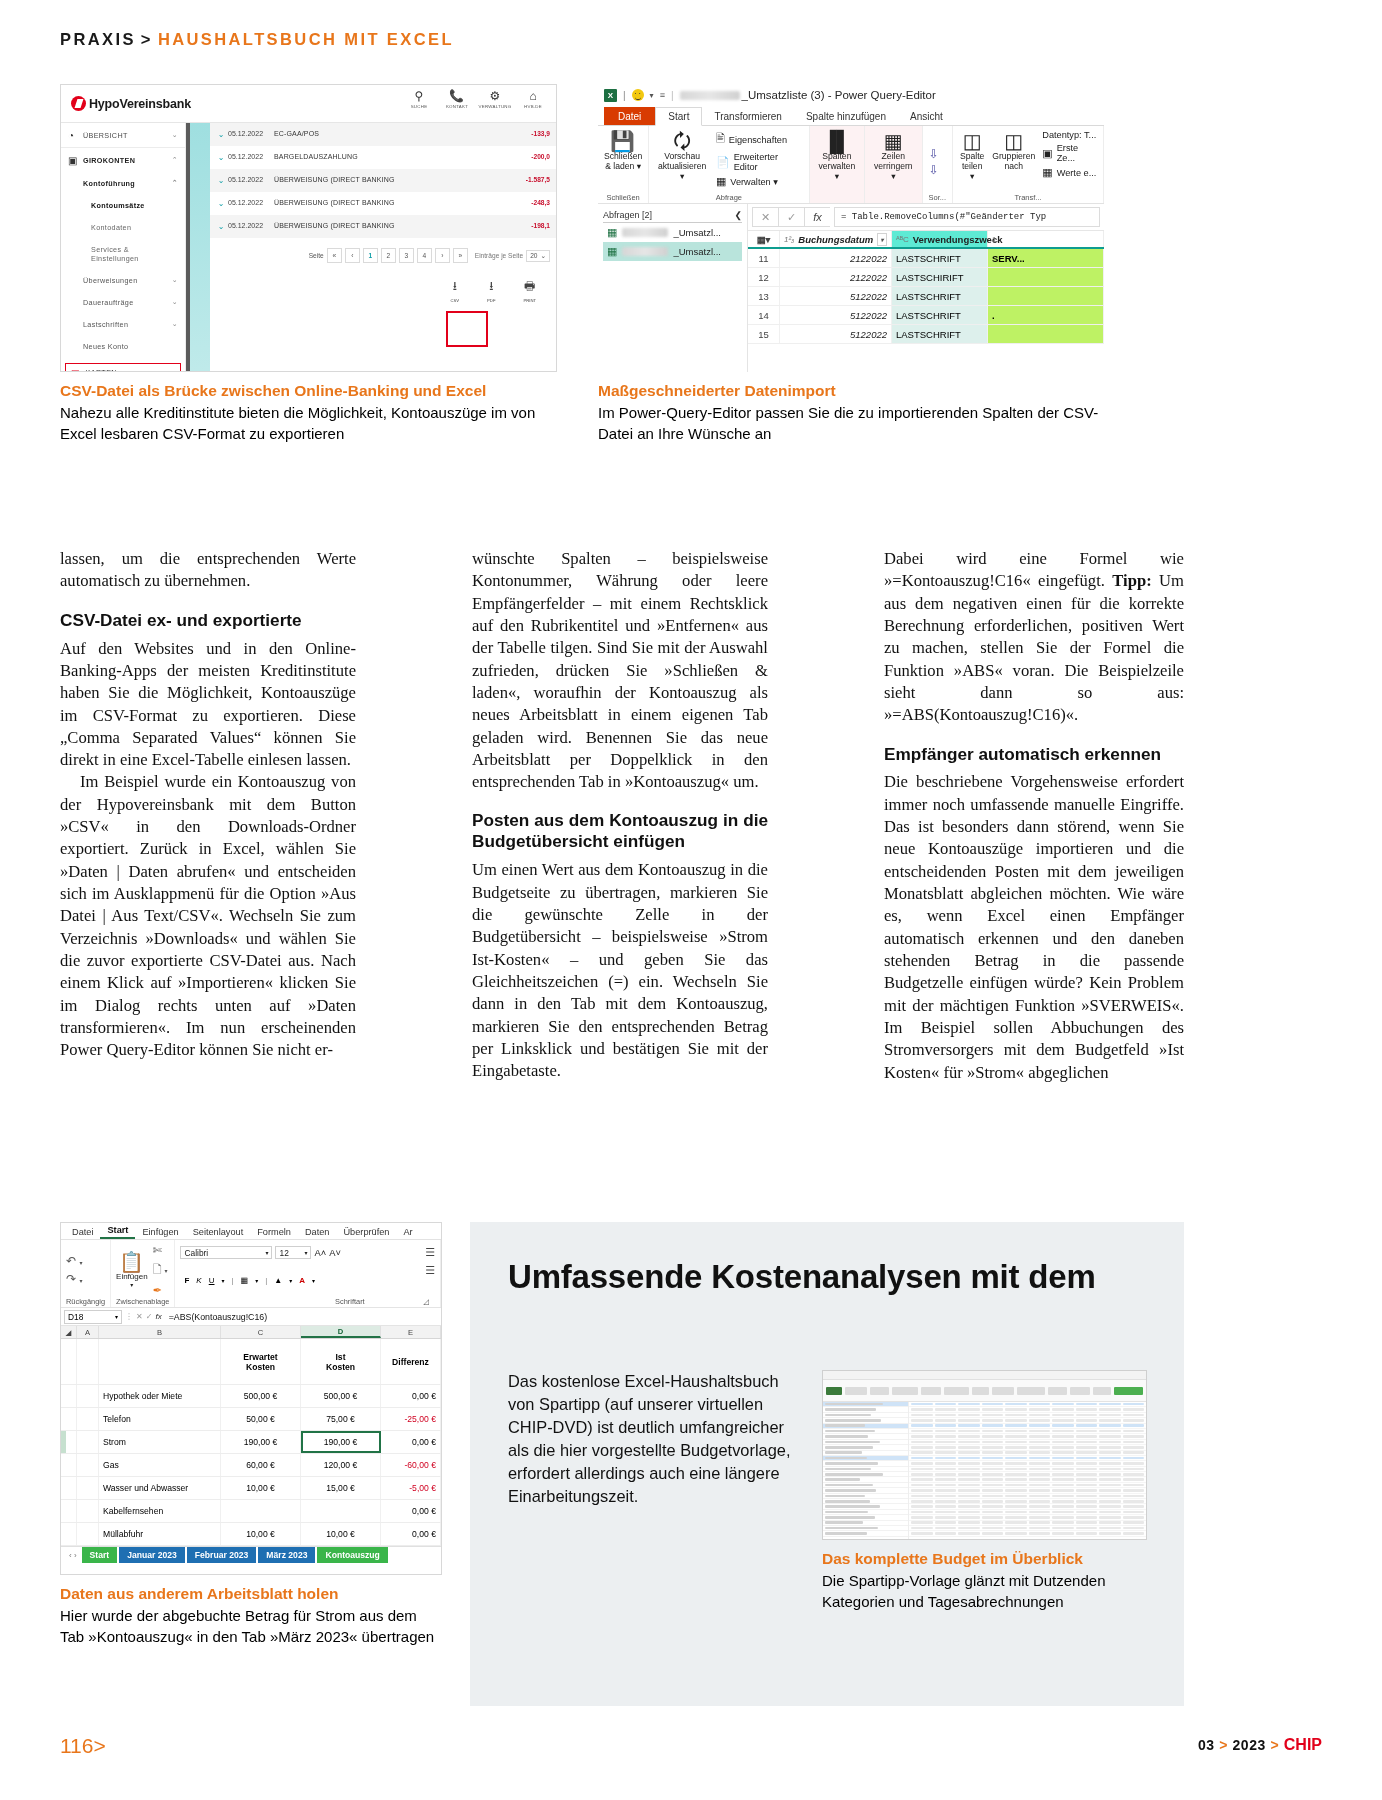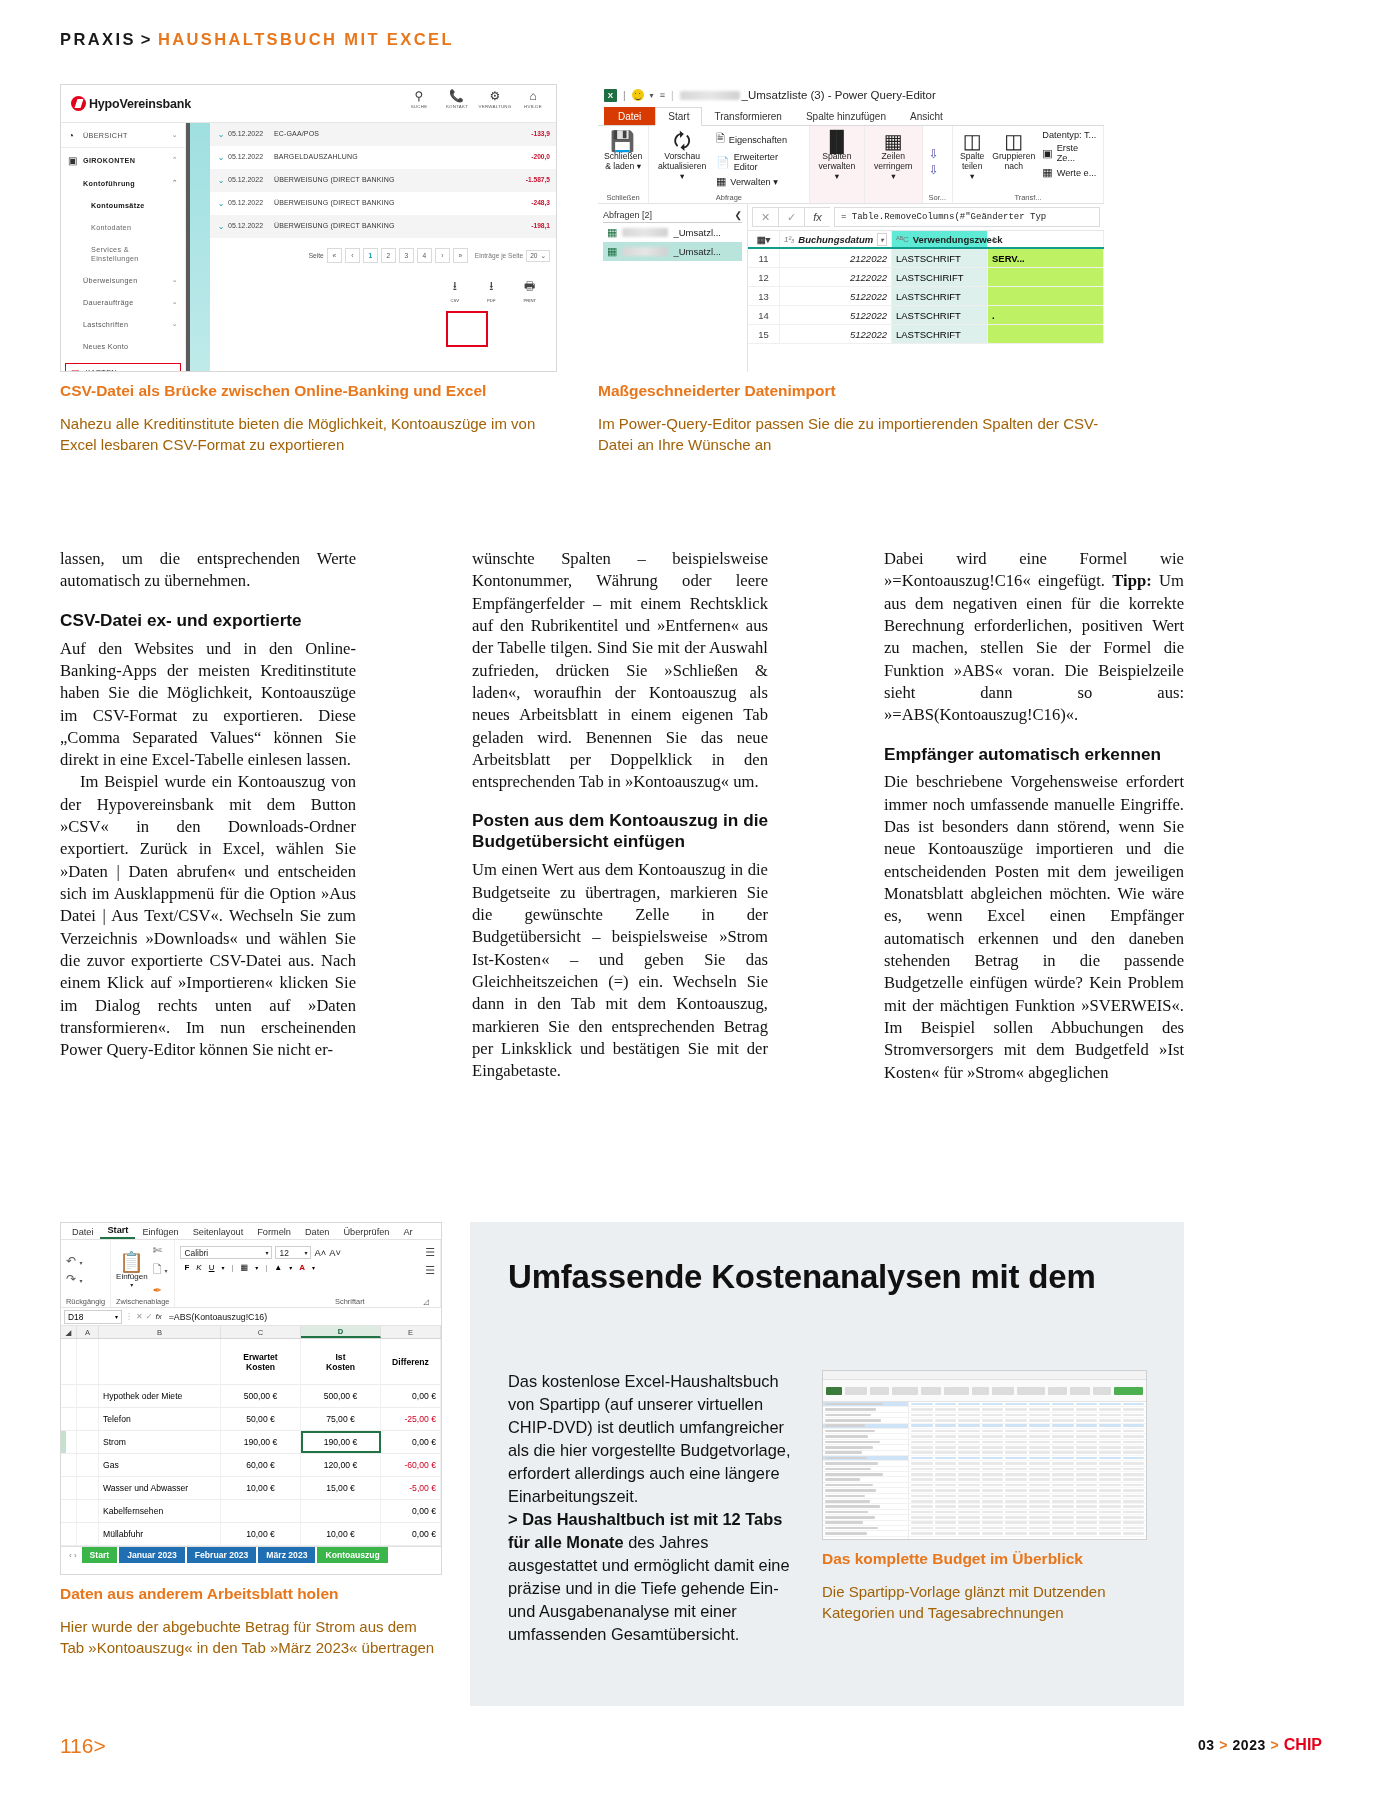--- a/index.html
+++ b/index.html
@@ -18,22 +18,22 @@
             font-weight:bold; font-size:16.5px; letter-spacing:2.4px; }
   .kicker .k-praxis { color:#1a1a1a; }
   .kicker .k-sep { color:#1a1a1a; margin:0 5px; }
   .kicker .k-title { color:#E8761B; }
 
   
   .fig { position:absolute; }
   .fig-img { border:1px solid #d8d8d8; background:#fff; overflow:hidden; position:relative; }
   .fig-cap-title { font-family:"Liberation Sans", sans-serif; font-weight:bold; color:#E8761B;
                    font-size:15.5px; margin-top:9px; line-height:1.25; }
-  .fig-cap-body { font-family:"Liberation Sans", sans-serif; color:#a16207; font-size:15px;
-                  line-height:1.38; margin-top:14px; }
+  .fig-cap-body { font-family:"Liberation Sans", sans-serif; color:#000000; font-size:15px;
+                  line-height:1.38; margin-top:3px; }
 
   
   .hvb { width:100%; height:100%; background:#fff; font-family:"Liberation Sans", sans-serif; position:relative; }
   .hvb-top { height:38px; border-bottom:1px solid #e6e6e6; display:flex; align-items:center;
              padding-left:10px; position:relative; }
   .hvb-logo { display:flex; align-items:center; gap:3px; }
   .hvb-logo-mark { width:15px; height:15px; border-radius:50%; background:#E2001A; position:relative; }
   .hvb-logo-mark:after{ content:""; position:absolute; left:4.5px; top:3px; width:6px; height:9px;
                         background:#fff; transform:skewX(-18deg); }
   .hvb-logo-text { font-weight:bold; font-size:12.5px; color:#1a1a1a; letter-spacing:-.2px; }
@@ -145,21 +145,21 @@
   .xl-tabs { display:flex; gap:0; align-items:flex-end; height:17px; border-bottom:1px solid #e2e2e2; padding-left:4px;}
   .xl-tab { padding:2px 7px; font-size:9.2px; color:#333;}
   .xl-tab.active { font-weight:bold; border-bottom:2px solid #217346; color:#111;}
   .xl-ribbon { display:flex; height:68px; border-bottom:1px solid #e4e4e4;}
   .xl-g { display:flex; flex-direction:column; justify-content:space-between; padding:3px 5px 1px; border-right:1px solid #eee;}
   .xl-g-lab { font-size:7.4px; color:#555; text-align:center;}
   .xl-g-items { display:flex; gap:5px; align-items:center; flex:1;}
   .xl-undo { display:flex; flex-direction:column; gap:4px; font-size:12px; color:#555;}
   .xl-paste { text-align:center; font-size:8px; color:#222;}
   .xl-paste .pi { font-size:20px; display:block; line-height:20px; color:#E8761B;}
-  .xl-fontbox { display:flex; flex-direction:column; gap:4px;}
+  .xl-fontbox { display:flex; flex-direction:column; gap:17px;}
   .xl-fr { display:flex; gap:3px; align-items:center;}
   .xl-inp { border:1px solid #cfcfcf; height:13px; display:flex; align-items:center; padding:0 3px;
             font-size:8.4px; color:#222; justify-content:space-between;}
   .xl-fmt { font-size:9.4px; color:#222; display:flex; gap:4px; align-items:center;}
   .xl-fbar { display:flex; align-items:center; gap:3px; height:18px; border-bottom:1px solid #e4e4e4; padding:0 3px;}
   .xl-namebox { border:1px solid #cfcfcf; width:58px; height:14px; display:flex; align-items:center;
                 justify-content:space-between; padding:0 3px; font-size:8.4px;}
   .xl-formula { flex:1; font-size:8.8px; color:#111; padding-left:4px;}
   .xl-colhdr { display:flex; height:13px; background:#f2f2f2; border-bottom:1px solid #d6d6d6; font-size:7.6px; color:#444;}
   .xl-ch { display:flex; align-items:center; justify-content:center; border-right:1px solid #e0e0e0;}
@@ -758,21 +758,20 @@
     <div class="fig-cap-title">Daten aus anderem Arbeitsblatt holen</div>
     <div class="fig-cap-body">Hier wurde der abgebuchte Betrag für Strom aus dem Tab »Kontoauszug« in den Tab »März 2023« übertragen</div>
   </div>
 
   <div class="promo" style="left:470px; top:1222px; width:714px; height:484px;">
     <h2 style="position:absolute; left:38px; top:36px; width:640px;">
       <span>Umfassende Kostenanalysen mit dem</span><br>
     </h2>
     <div style="position:absolute; left:38px; top:148px; width:290px;">
       <p>Das kostenlose Excel-Haushaltsbuch von Spartipp (auf unserer virtuellen CHIP-DVD) ist deutlich umfangreicher als die hier vorgestellte Budgetvorlage, erfordert allerdings auch eine längere Einarbeitungszeit.</p>
-      <p style="margin-top:0"><b>&gt; Das Haushaltbuch ist mit 12 Tabs für alle Monate</b><span> des Jahres ausgestattet und ermöglicht damit eine präzise und in die Tiefe gehende Ein- und Ausgabenanalyse mit einer umfassenden Gesamtübersicht.</span></p>
     </div>
 
     <div style="position:absolute; left:352px; top:148px; width:325px;">
       <div style="height:170px; border:1px solid #cfcfcf; background:#fff; overflow:hidden;">
         <div class="sp-shot">
           <div class="sp-top"></div>
           <div class="sp-ribbon">
             <span class="sp-chip" style="width:18px;background:#3b7a3b"></span>
             <span class="sp-chip" style="width:26px"></span>
               <span class="sp-chip" style="width:22px"></span>

